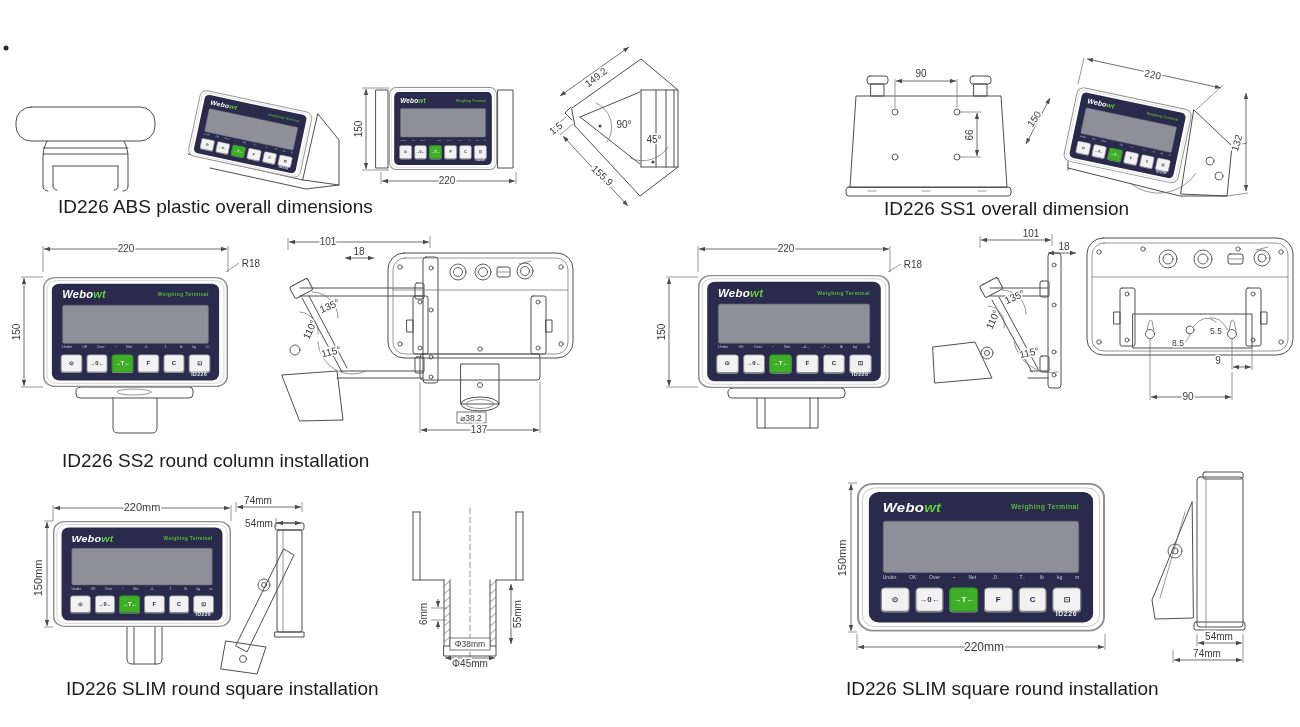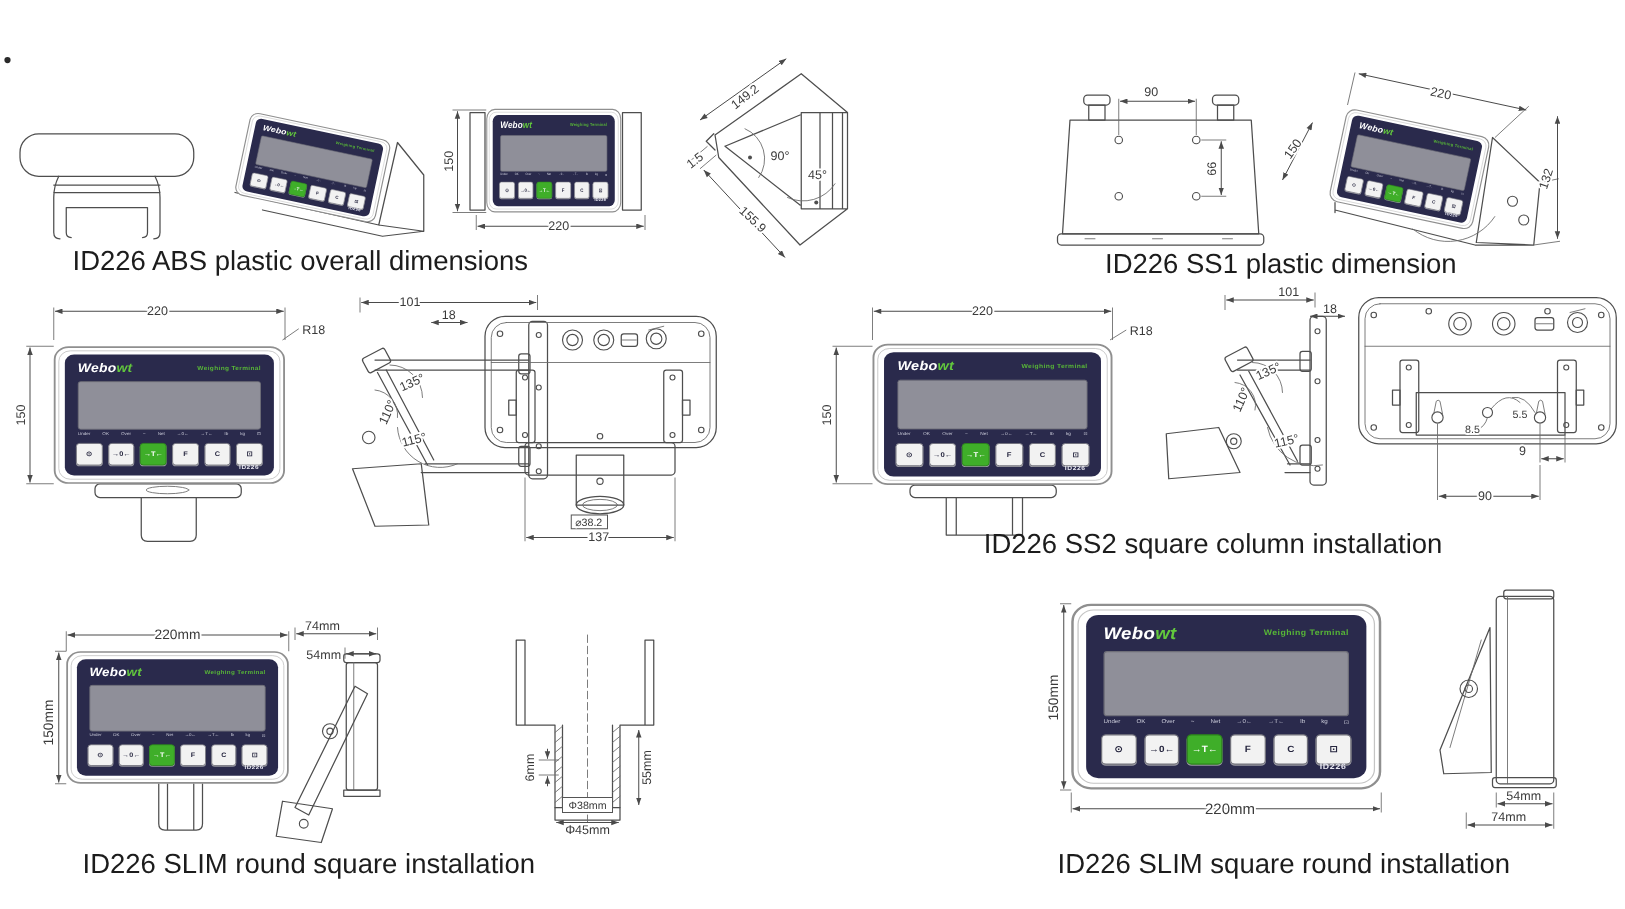--- a/index.html
+++ b/index.html
@@ -8,21 +8,21 @@
   #lineart{position:absolute;left:0;top:0;z-index:1;}
   .ln{fill:none;stroke:#4e4e4e;stroke-width:1;stroke-linejoin:round;stroke-linecap:round;}
   .lt{fill:none;stroke:#6a6a6a;stroke-width:.7;}
   .dl{fill:none;stroke:#4a4a4a;stroke-width:.8;}
   .scr{fill:none;stroke:#4e4e4e;stroke-width:.9;}
   .dt{font:10px "Liberation Sans",sans-serif;fill:#3a3a3a;text-anchor:middle;}
   .dt2{font-size:11px;}
   .dt3{font-size:12px;}
   .dts{font-size:8.5px;}
   .halo{paint-order:stroke;stroke:#ffffff;stroke-width:3px;}
-  .caption{position:absolute;z-index:3;font-size:22px;color:#1c1c1c;white-space:nowrap;}
+  .caption{position:absolute;z-index:3;font-size:19px;color:#1c1c1c;white-space:nowrap;}
   
   .term-slot{position:absolute;left:0;top:0;width:250px;height:165px;transform-origin:0 0;z-index:2;}
   .t-frame{position:absolute;inset:0;background:#fff;border:2px solid #8f8f8f;border-radius:16px;}
   .t-inner{position:absolute;inset:3px;border:1px solid #c4c4c4;border-radius:13px;}
   .t-bezel{position:absolute;left:10px;right:10px;top:8px;bottom:8px;background:#2a2a4c;border-radius:10px;}
   .t-logo{position:absolute;left:14px;top:8px;font-size:15px;font-weight:bold;font-style:italic;letter-spacing:.3px;}
   .t-logo-webo{color:#ffffff;}
   .t-logo-wt{color:#62c83d;}
   .t-product{position:absolute;right:14px;top:13px;font-size:7px;font-weight:bold;color:#57b637;letter-spacing:.4px;}
   .t-display{position:absolute;left:14px;right:14px;top:32px;height:56px;background:#8f8f99;border:1px solid #6e6e78;border-radius:3px;}
@@ -597,18 +597,18 @@
         <span class="t-key">F</span>
         <span class="t-key">C</span>
         <span class="t-key">⊡</span>
       </div>
       <div class="t-model">ID226</div>
     </div>
   </div>
 </div>
 
   <div class="caption" style="left:58px;top:196px;">ID226 ABS plastic overall dimensions</div>
-  <div class="caption" style="left:884px;top:198px;">ID226 SS1 plastic dimension</div>
-  <div class="caption" style="left:787px;top:422px;">ID226 SS2 square column installation</div>
+  <div class="caption" style="left:884px;top:198px;">ID226 SS1 overall dimension</div>
+  <div class="caption" style="left:62px;top:450px;">ID226 SS2 round column installation</div>
   <div class="caption" style="left:66px;top:678px;">ID226 SLIM round square installation</div>
   <div class="caption" style="left:846px;top:678px;">ID226 SLIM square round installation</div>
 
 </div>
 
 </body></html>

